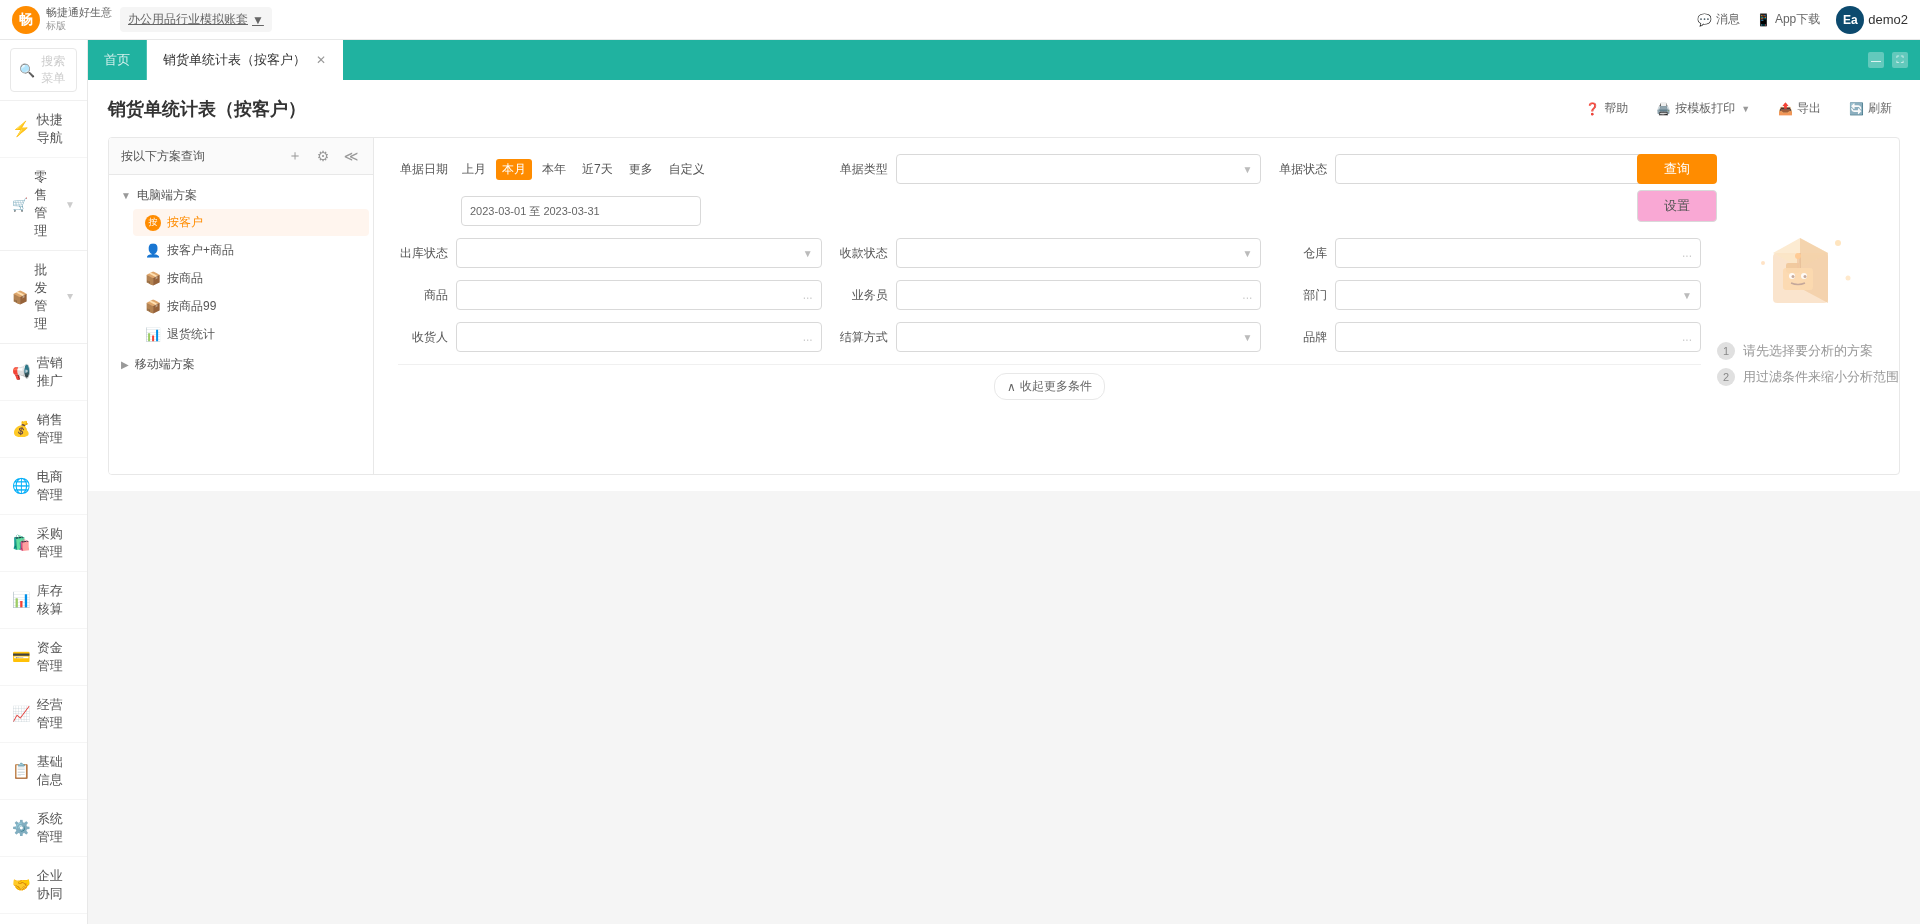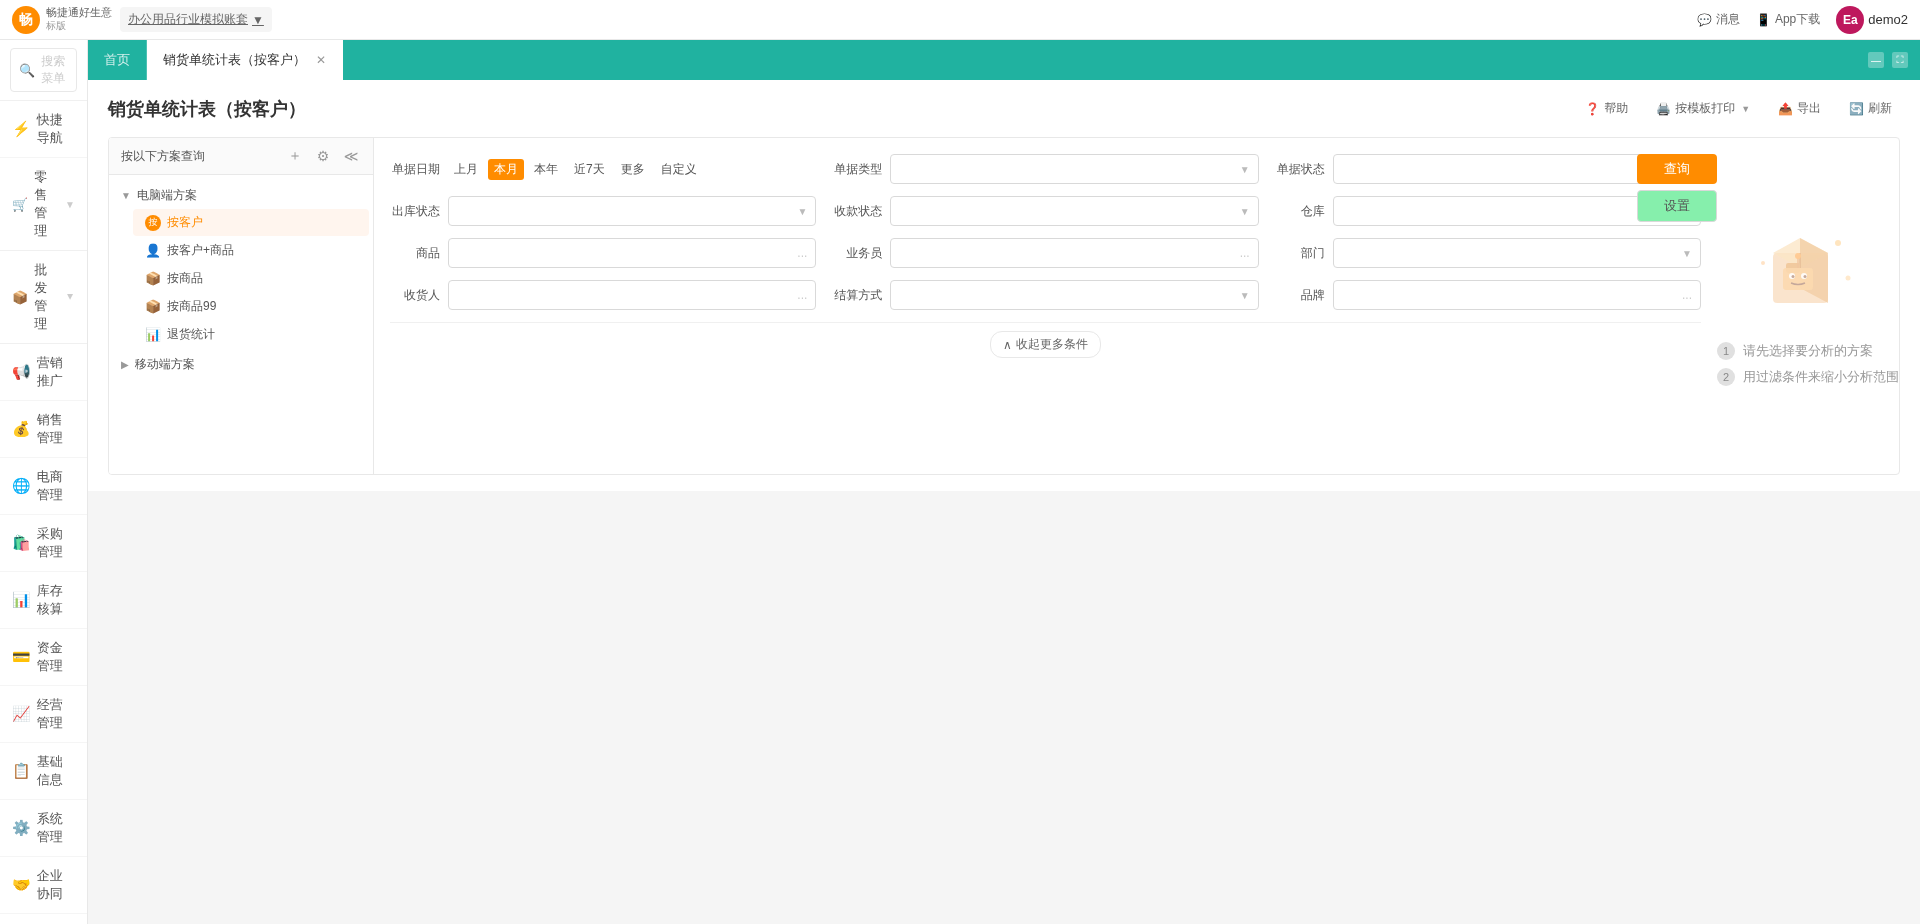--- a/index.html
+++ b/index.html
@@ -70,21 +70,21 @@
       align-items: center;
       gap: 4px;
       color: #666;
       font-size: 12px;
       cursor: pointer;
     }
     .avatar {
       width: 28px;
       height: 28px;
       border-radius: 50%;
-      background: #be185d;
+      background: #0c4a6e;
       display: flex;
       align-items: center;
       justify-content: center;
       color: white;
       font-size: 12px;
       font-weight: bold;
     }
     .username { font-size: 13px; color: #333; cursor: pointer; }
 
     
@@ -205,21 +205,21 @@
     .page-action-btn.has-arrow::after {
       content: '▼';
       font-size: 9px;
       color: #999;
       margin-left: 2px;
     }
 
     
     .panel-split {
       display: flex;
-      gap: 0;
+      gap: 8px;
       border: 1px solid #e8e8e8;
       border-radius: 4px;
       overflow: hidden;
     }
 
     
     .scheme-panel {
       width: 265px;
       flex-shrink: 0;
       border-right: 1px solid #e8e8e8;
@@ -400,21 +400,21 @@
       background: #ff8c00;
       color: white;
       border: none;
       border-radius: 4px;
       font-size: 13px;
       cursor: pointer;
       font-family: inherit;
     }
     .btn-secondary {
       padding: 6px 20px;
-      background: #86efac;
+      background: #f9a8d4;
       color: #555;
       border: 1px solid #d9d9d9;
       border-radius: 4px;
       font-size: 13px;
       cursor: pointer;
       font-family: inherit;
     }
 
     
     .collapse-btn-row {
@@ -758,20 +758,25 @@
 
                 <div class="filter-item">
                   <span class="filter-label">单据状态</span>
                   <div class="filter-select">
                     <span></span>
                     <span class="arrow-down">▼</span>
                   </div>
                 </div>
               </div>
 
+              <div style="margin-bottom:12px; padding-left: 63px;">
+                <div class="date-input-area" style="max-width: 240px;">
+                  <span>2023-03-01 至 2023-03-31</span>
+                </div>
+              </div>
 
               <div class="filter-row">
                 <div class="filter-item">
                   <span class="filter-label">出库状态</span>
                   <div class="filter-select">
                     <span></span>
                     <span class="arrow-down">▼</span>
                   </div>
                 </div>
                 <div class="filter-item">

